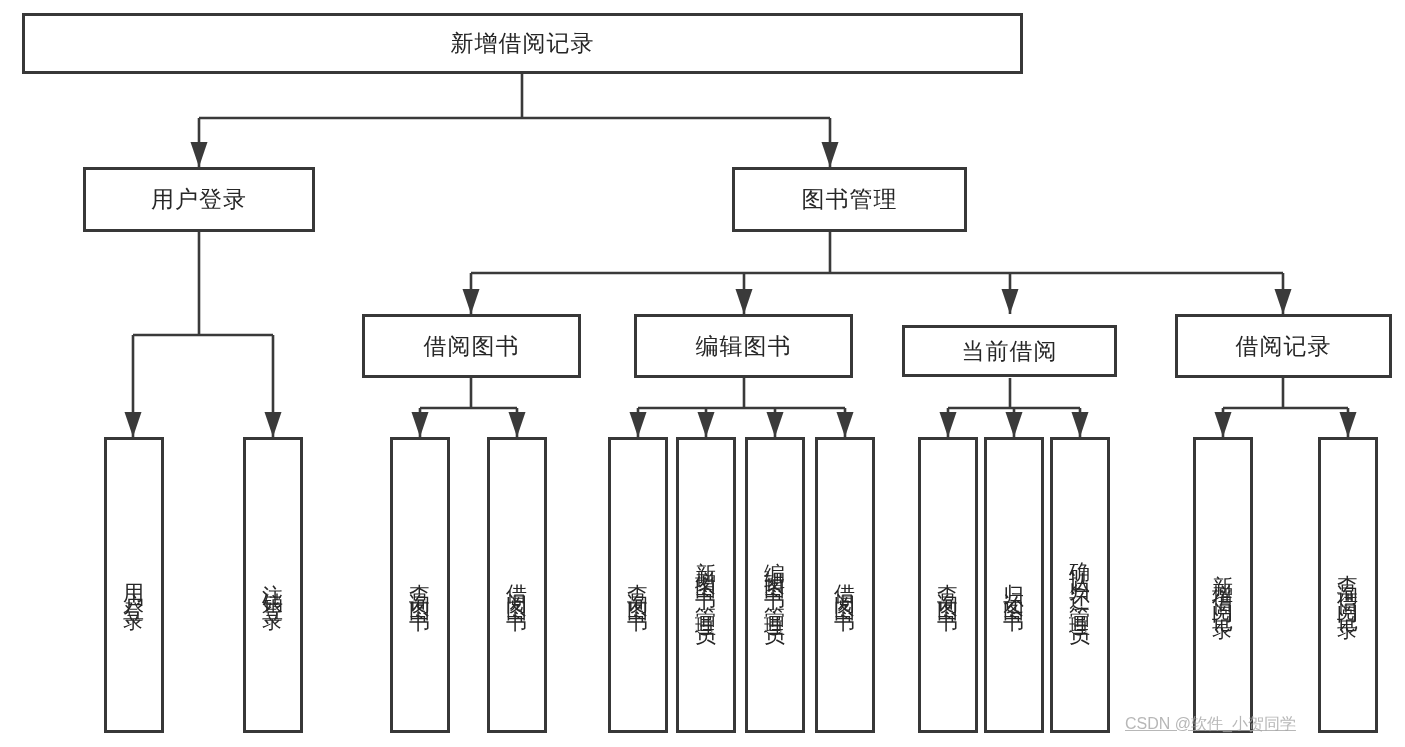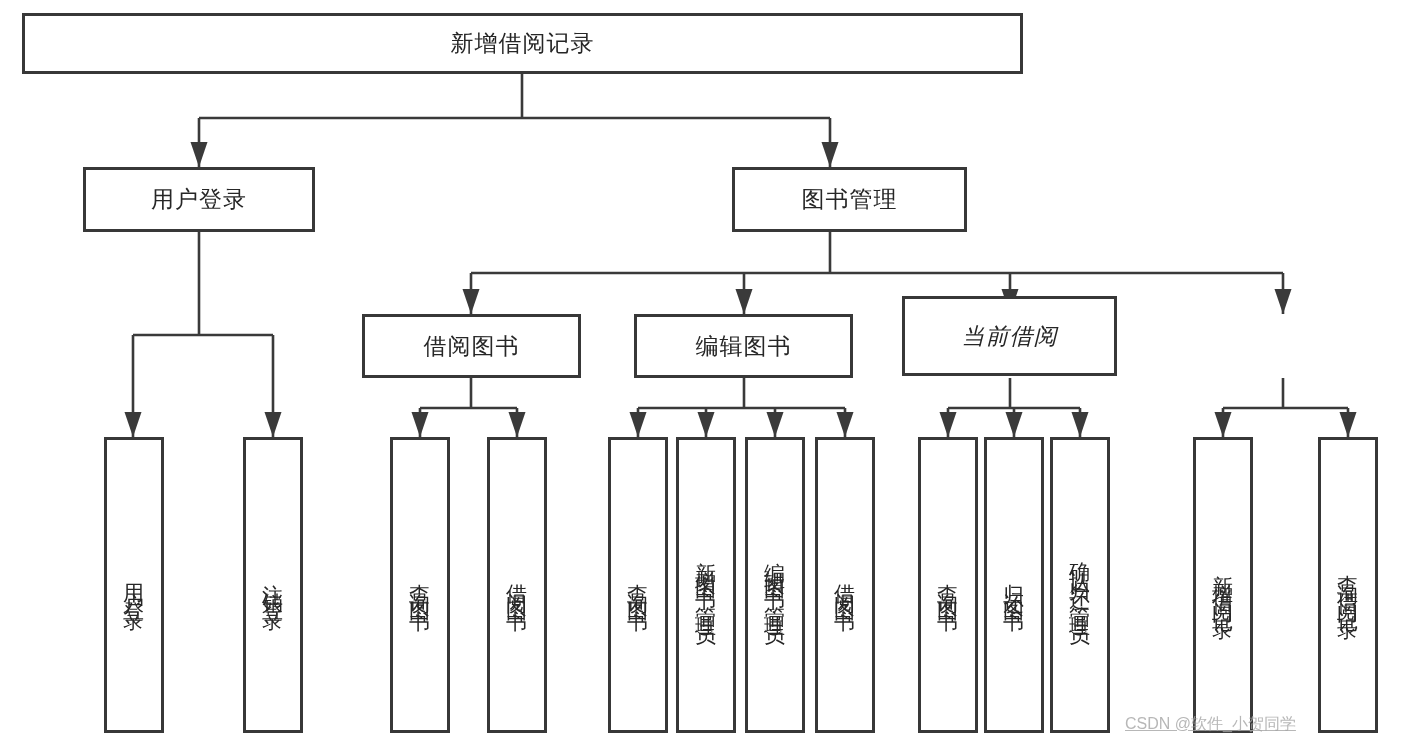--- a/index.html
+++ b/index.html
@@ -85,21 +85,22 @@
     </g>
   </svg>
 
   <div class="node h-node" style="left:22px; top:13px; width:1001px; height:61px;">新增借阅记录</div>
 
   <div class="node h-node" style="left:83px; top:167px; width:232px; height:65px;">用户登录</div>
   <div class="node h-node" style="left:712px; top:167px; width:235px; height:65px;margin-left:20px;">图书管理</div>
 
   <div class="node h-node" style="left:362px; top:314px; width:219px; height:64px;">借阅图书</div>
   <div class="node h-node" style="left:634px; top:314px; width:219px; height:64px;">编辑图书</div>
-  <div class="node h-node" style="left:902px; top:296px; width:215px; height:80px;font-style:italic;">当前借阅</div>
+  <div class="node h-node" style="left:902px; top:325px; width:215px; height:52px;">当前借阅</div>
+  <div class="node h-node" style="left:1175px; top:314px; width:217px; height:64px;">借阅记录</div>
 
   <div class="node leaf" style="left:104px; top:437px; width:60px; height:296px;">用户登录</div>
   <div class="node leaf" style="left:243px; top:437px; width:60px; height:296px;">注销登录</div>
 
   <div class="node leaf" style="left:390px; top:437px; width:60px; height:296px;">查询图书</div>
   <div class="node leaf" style="left:487px; top:437px; width:60px; height:296px;">借阅图书</div>
 
   <div class="node leaf" style="left:608px; top:437px; width:60px; height:296px;">查询图书</div>
   <div class="node leaf" style="left:676px; top:437px; width:60px; height:296px;">新增图书（管理员）</div>
   <div class="node leaf" style="left:745px; top:437px; width:60px; height:296px;">编辑图书（管理员）</div>

